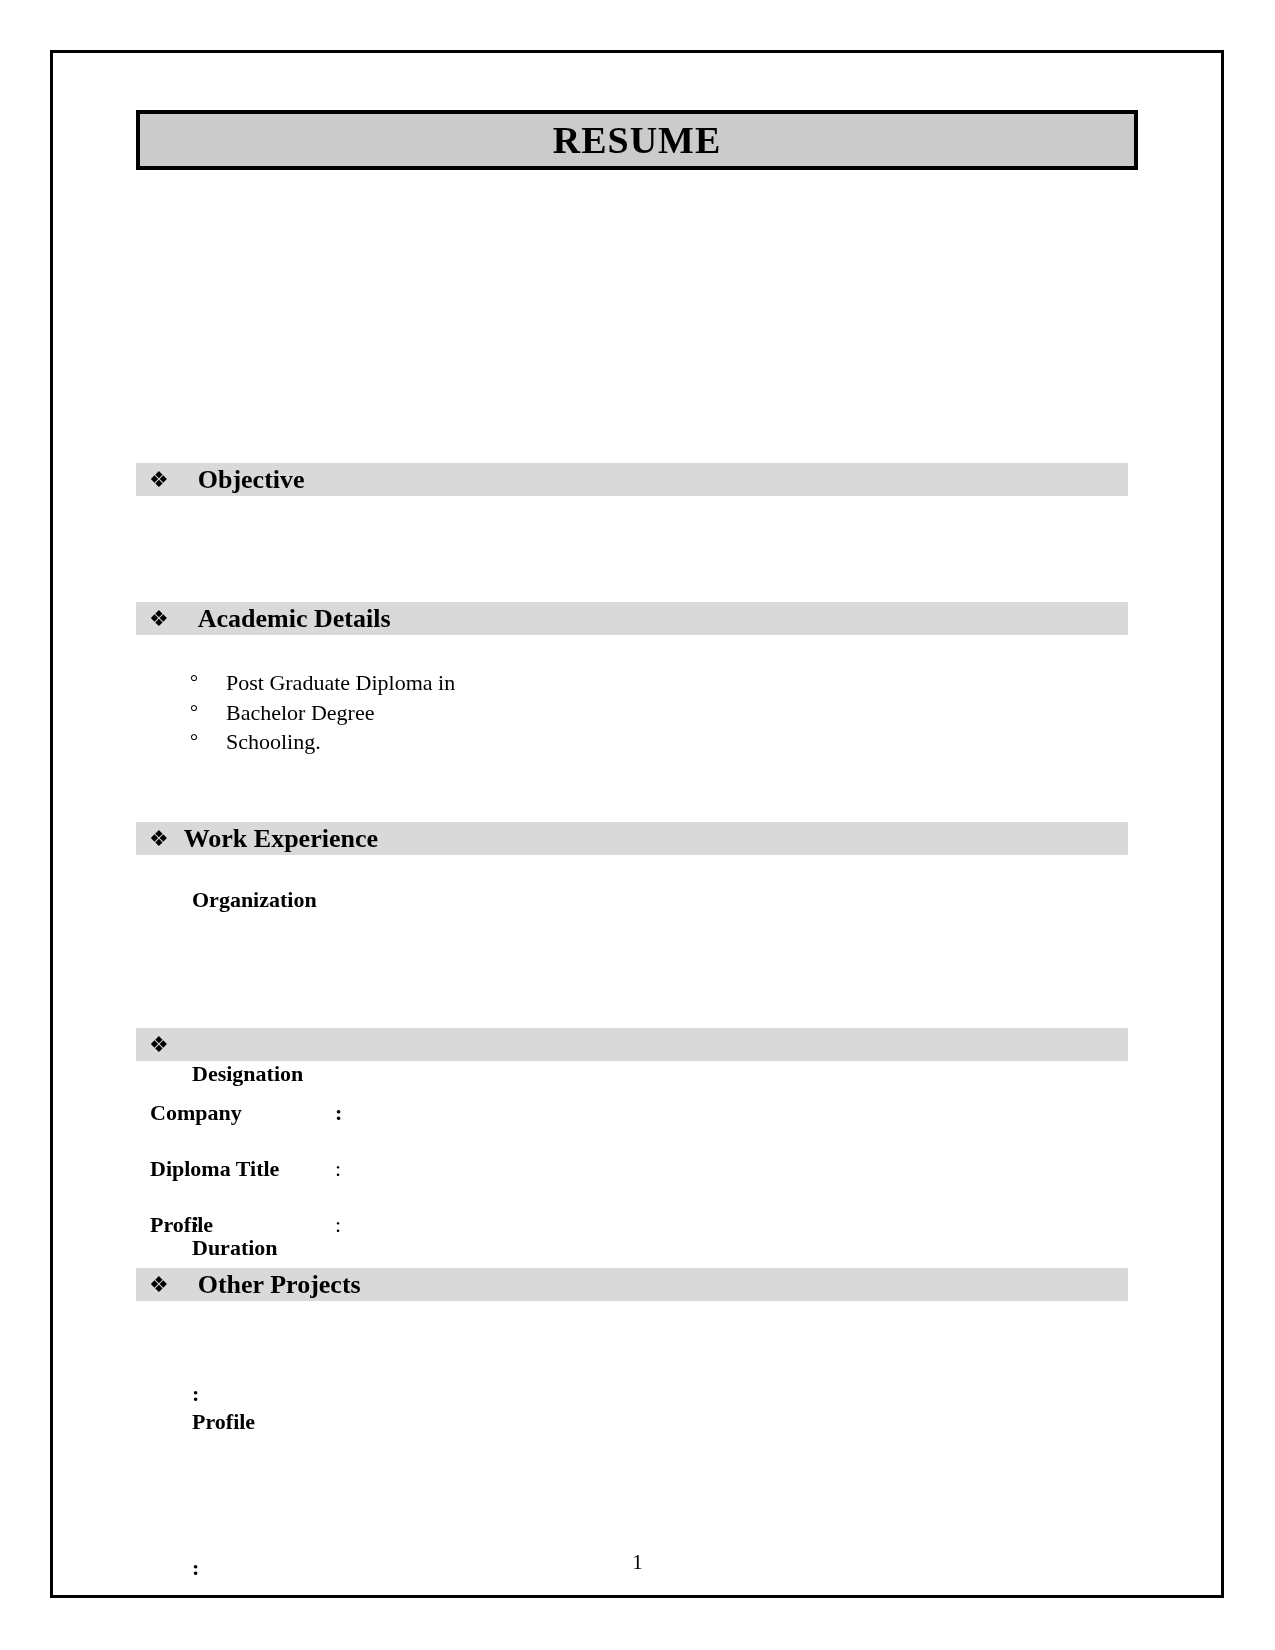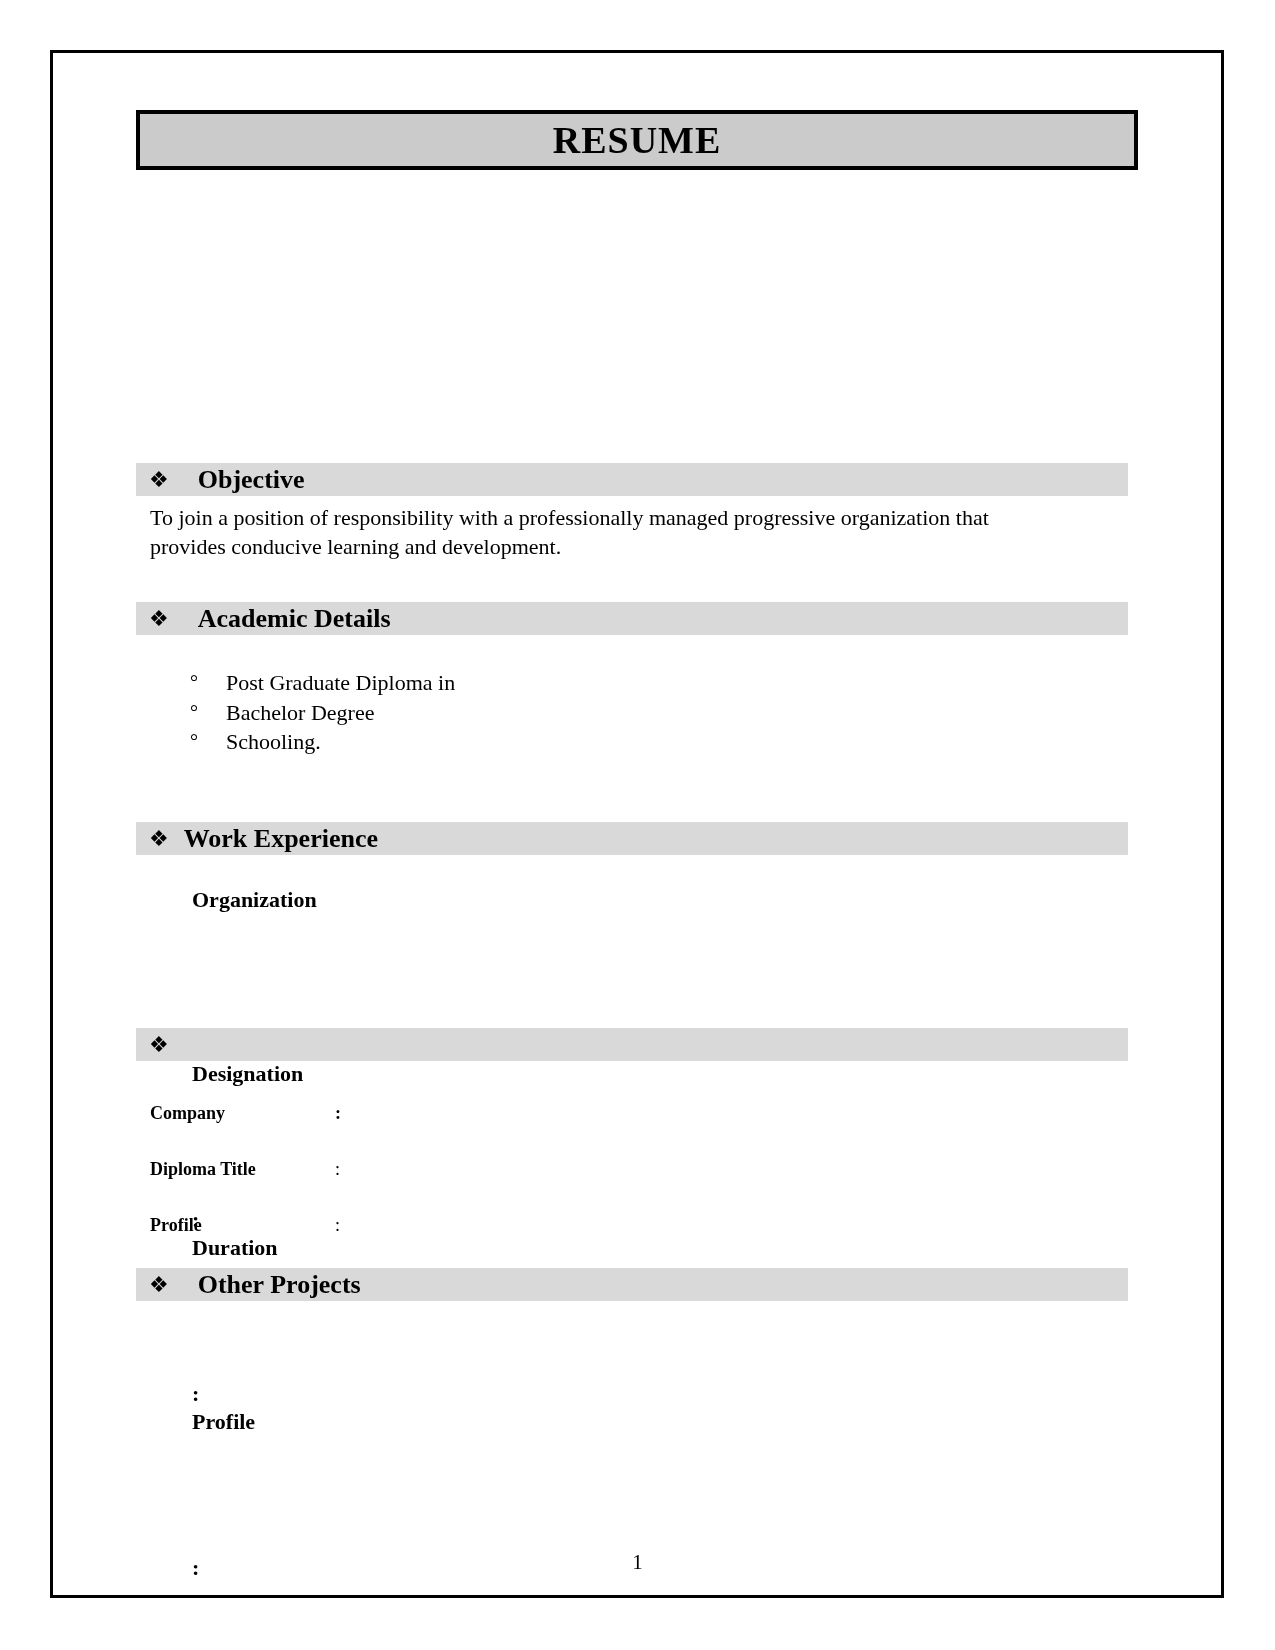--- a/index.html
+++ b/index.html
@@ -102,21 +102,21 @@
     font-size: 22px;
     line-height: 28px;
     font-weight: bold;
   }
   .work-row { display: flex; flex-direction: column; }
   .work-label { width: 146px; flex: 0 0 146px; }
   .proj-row {
     position: absolute;
     left: 150px;
     display: flex;
-    font-size: 18px;
+    font-size: 22px;
     line-height: 28px;
   }
   .proj-row-company  { top: 1099px; }
   .proj-row-title    { top: 1155px; }
   .proj-row-profile  { top: 1211px; }
   .proj-label { width: 185px; flex: 0 0 185px; font-weight: bold; }
   .colon-bold { font-weight: bold; }
   .colon-normal { font-weight: normal; }
   .footer-pagenum {
     position: absolute;
@@ -136,21 +136,20 @@
   <div class="title-box">
     <span class="title-text">RESUME</span>
   </div>
 
 
   <div class="bar bar-objective">
     <span class="bar-diamond">❖</span>
     <span class="bar-label">Objective</span>
   </div>
 
-  <p class="objective-body">To join a position of responsibility with a professionally managed progressive organization that provides conducive learning and development.</p>
 
   <div class="bar bar-academic">
     <span class="bar-diamond">❖</span>
     <span class="bar-label">Academic Details</span>
   </div>
 
   <div class="bullet-list">
     <div class="bullet-row">
       <span class="bullet-glyph">°</span>
       <span>Post Graduate Diploma in</span>

